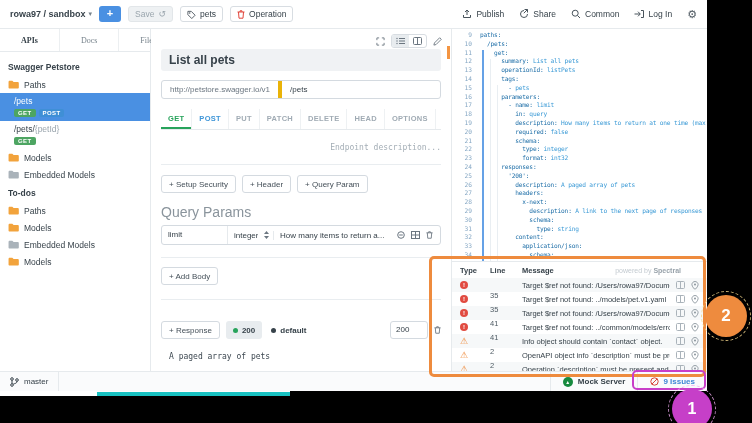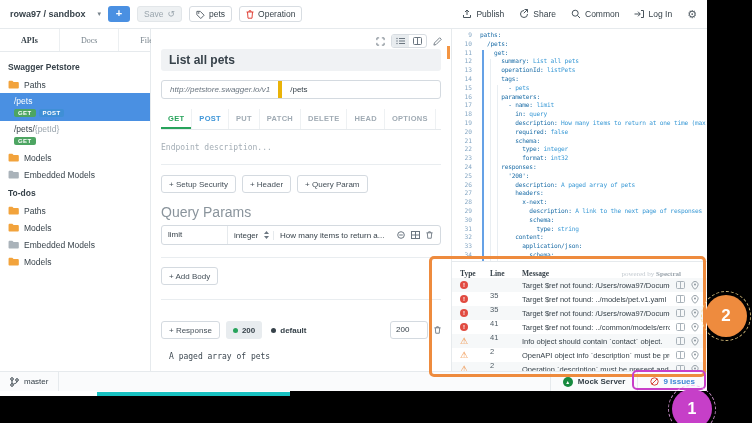--- a/index.html
+++ b/index.html
@@ -4,21 +4,21 @@
 <style>
   html,body{margin:0;padding:0;}
   body{width:752px;height:423px;background:#000;position:relative;overflow:hidden;
        font-family:"Liberation Sans",sans-serif;-webkit-font-smoothing:antialiased;}
   svg{display:block;}
   .window{position:absolute;left:0;top:0;width:707px;height:391px;background:#fff;
           display:flex;flex-direction:column;overflow:hidden;}
   
   .toolbar{height:28px;min-height:28px;border-bottom:1px solid #e6eaed;display:flex;
            align-items:center;padding:0 10px;gap:7px;background:#fff;}
-  .ws{font-size:9px;font-weight:bold;color:#37424a;display:flex;gap:12px;align-items:center;cursor:pointer;}
+  .ws{font-size:9px;font-weight:bold;color:#37424a;display:flex;gap:3px;align-items:center;cursor:pointer;}
   .caret{font-size:7px;color:#76828b;font-weight:normal;}
   .btn-add{width:22px;height:16px;background:#4a90e2;color:#fff;border-radius:3px;
            font-size:11px;line-height:15px;text-align:center;font-weight:bold;}
   .btn{height:16px;font-size:8.5px;color:#37424a;background:#fff;border:1px solid #d8dde2;
        border-radius:3px;padding:0 6px;display:flex;align-items:center;gap:4px;box-sizing:border-box;}
   .btn.disabled{background:#eef1f3;color:#9aa5ad;border-color:#e2e6e9;}
   .undo-glyph{font-size:9px;color:#9aa5ad;}
   .toolbar-right{margin-left:auto;display:flex;align-items:center;gap:15px;}
   .tb-item{display:flex;align-items:center;gap:4px;font-size:8.5px;color:#37424a;}
   .gear{font-size:11px;color:#525c64;line-height:11px;}
@@ -50,28 +50,28 @@
   .middle{width:280px;min-width:280px;border-right:1px solid #e6eaed;position:relative;
           padding:0 10px;overflow:hidden;background:#fff;box-sizing:content-box;}
   .mid-icons{position:absolute;top:5px;right:9px;display:flex;align-items:center;gap:6px;color:#6b7680;}
   .icon-group{display:flex;border:1px solid #d8dde2;border-radius:3px;overflow:hidden;}
   .ig{padding:2px 4px;}
   .ig.active{background:#e8ecef;}
   .title-box{margin-top:20px;height:22px;background:#f0f2f4;border-radius:3px;font-size:12px;
              font-weight:bold;color:#37424a;line-height:22px;padding-left:8px;}
   .url-row{margin-top:9px;height:19px;border:1px solid #d4dae0;border-radius:3px;display:flex;
            align-items:center;font-size:8px;box-sizing:border-box;}
-  .url-base{color:#6b7680;padding:0 8px;border-right:4px solid #eab308;line-height:17px;font-style:italic;}
+  .url-base{color:#6b7680;padding:0 8px;border-right:4px solid #eab308;line-height:17px;}
   .url-path{color:#37424a;padding:0 8px;}
   .methods{margin-top:10px;height:20px;border-bottom:1px solid #e6eaed;display:flex;
            font-size:7.5px;font-weight:bold;color:#a0abb4;overflow:hidden;white-space:nowrap;}
   .mtab{padding:0 7px;line-height:20px;border-right:1px solid #eef1f3;letter-spacing:.3px;cursor:pointer;}
   .mtab.active{color:#27a35b;box-shadow:inset 0 -2px 0 #27a35b;}
   .mtab.post{color:#3f96d8;}
-  .desc-placeholder{margin-top:13px;font-family:"DejaVu Sans Mono",monospace;font-size:8px;color:#a4aeb6;}
+  .desc-placeholder{margin-top:13px;font-family:"DejaVu Sans Mono",monospace;font-size:8px;color:#a4aeb6;text-align:right;}
   .mid-hr{border:0;border-top:1px solid #e9edf0;margin:12px 0 0;}
   .action-row{margin-top:10px;display:flex;gap:6px;}
   .mid-btn{height:18px;border:1px solid #d4dae0;border-radius:3px;background:#fff;font-size:8px;
            color:#444f58;padding:0 7px;display:inline-flex;align-items:center;box-sizing:border-box;cursor:pointer;}
   .section-label{margin-top:11px;font-size:14px;color:#8a949c;}
   .param-row{margin-top:5px;height:20px;border:1px solid #d4dae0;border-radius:3px;display:flex;
              align-items:center;font-size:8px;color:#37424a;box-sizing:border-box;}
   .pr-name{width:66px;min-width:66px;padding-left:6px;border-right:1px solid #e6eaed;line-height:18px;box-sizing:border-box;}
   .pr-type{width:46px;min-width:46px;padding:0 4px 0 6px;border-right:1px solid #e6eaed;display:flex;
            align-items:center;justify-content:space-between;box-sizing:border-box;overflow:hidden;cursor:pointer;}
@@ -100,21 +100,21 @@
         font-size:6.2px;letter-spacing:-0.2px;overflow:hidden;padding-top:2px;}
   .cl{display:flex;height:8.8px;line-height:8.8px;white-space:pre;}
   .ln{width:20px;min-width:20px;text-align:right;padding-right:8px;color:#85a7c4;letter-spacing:0;}
   .ck{color:#1f6fa8;}
   .cv{color:#3b9ad6;}
   .guide{position:absolute;width:2px;background:#4a90e2;left:30px;top:21px;bottom:0;opacity:.85;}
   .guide-faint{position:absolute;width:1px;background:#e9eef2;bottom:0;}
   .gf1{left:38px;top:30px;}
   .gf2{left:45px;top:56px;}
   .issues{flex:1;border-top:1px solid #e6eaed;overflow:hidden;font-size:7.5px;background:#fff;}
-  .ihead{height:16px;display:flex;align-items:flex-end;font-weight:bold;color:#37424a;padding:0 8px;font-family:Liberation Serif, serif;}
+  .ihead{height:16px;display:flex;align-items:center;font-weight:bold;color:#37424a;padding:0 8px;}
   .col-type{width:30px;}
   .col-line{width:32px;}
   .col-msg{flex:1;}
   .powered{color:#c3cad0;font-weight:normal;font-size:7px;padding-right:18px;white-space:nowrap;}
   .powered b{color:#99a3ab;}
   .irow{height:14px;display:flex;align-items:center;padding:0 8px;color:#37424a;cursor:pointer;}
   .irow:nth-child(odd){background:#f6f8f9;}
   .itype{width:30px;display:flex;}
   .err-dot{width:8px;height:8px;background:#e14b41;border-radius:50%;color:#fff;font-size:6px;
            font-weight:bold;text-align:center;line-height:8px;}

